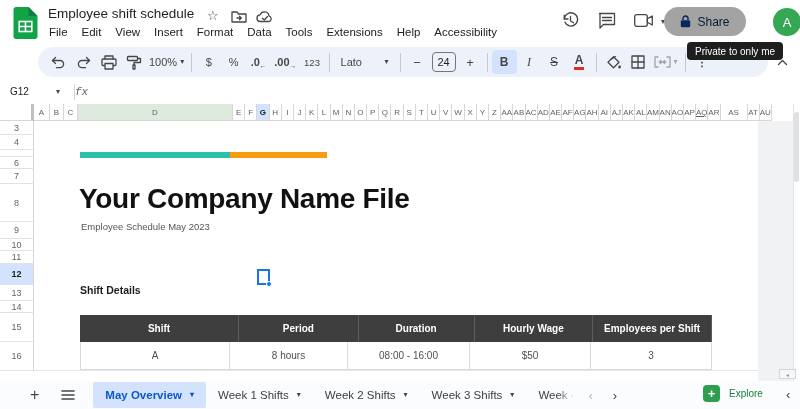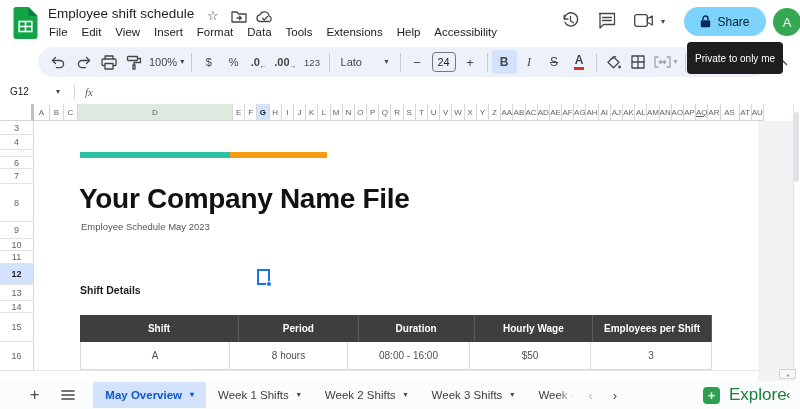--- a/index.html
+++ b/index.html
@@ -9,46 +9,46 @@
   svg { display:block; }
   .ic { stroke:#444746; fill:none; stroke-width:1.3; stroke-linecap:round; stroke-linejoin:round; }
 
   
   #titlebar { left:0; top:0; width:800px; height:46px; background:#fff; }
   #logo { left:13px; top:7px; }
   #doc-title { left:48px; top:6px; font-size:13.5px; color:#1f1f1f; }
   .title-ic { top:8px; color:#444746; font-size:13px; }
   #menubar { left:42px; top:23px; display:flex; }
   .menu-item { font-size:11.5px; color:#202124; padding:3px 7px; border-radius:8px; cursor:default; }
-  #share-btn { left:684px; top:7px; width:82px; height:29px; background:#7dd3fc; border-radius:15px;
+  #share-btn { left:664px; top:7px; width:82px; height:29px; background:#a3a3a3; border-radius:15px;
     display:flex; align-items:center; justify-content:center; gap:6px; }
   #share-btn span { font-size:12px; font-weight:500; color:#001d35; }
   #avatar { left:773px; top:8px; width:28px; height:28px; border-radius:50%; background:#34a853;
     color:#fff; font-size:13px; display:flex; align-items:center; justify-content:center; }
 
   
   #toolbar { left:38px; top:47px; width:730px; height:30px; background:#edf2fa; border-radius:18px;
     display:flex; align-items:center; padding-left:8px; }
   .tbtn { min-width:25px; height:24px; display:flex; align-items:center; justify-content:center;
     border-radius:4px; color:#444746; font-size:11px; padding:0 3px; position:relative; }
   .tdiv { width:1px; height:19px; background:#c6cbd3; margin:0 4px; }
   .caret { font-size:8px; color:#444746; line-height:1; }
   .t-active { background:#d3e3fd; }
   #font-size-box { width:24px; height:20px; border:1px solid #747775; border-radius:4px;
     font-size:11px; color:#1f1f1f; display:flex; align-items:center; justify-content:center; margin:0 2px; }
   .sub-arrow { font-size:7px; position:relative; top:3px; }
   #btn-textcolor .letter { font-size:12px; font-weight:bold; border-bottom:3px solid #d93025; line-height:1.1; padding:0 1px; }
   #collapse-toolbar { left:777px; top:59px; }
-  #tooltip { left:687px; top:42px; height:32px; background:#1e1e1e; color:#fff; font-size:10px;
+  #tooltip { left:687px; top:42px; height:18px; background:#1e1e1e; color:#fff; font-size:10px;
     border-radius:4px; padding:0 8px; display:flex; align-items:center; z-index:60; white-space:nowrap; }
 
   
   #formula-row { left:0; top:79px; width:800px; height:25px; background:#fff; display:flex; align-items:center; }
   #name-box { margin-left:10px; width:46px; font-size:10px; color:#202124; }
-  #fx-label { font-style:italic; font-size:11px; color:#5f6368; font-family:Liberation Serif, serif; margin-left:10px; }
+  #fx-label { font-style:italic; font-size:11px; color:#5f6368; font-family:Liberation Mono, monospace; margin-left:0; }
 
   
   #col-heads { left:34px; top:104px; height:17px; display:flex; }
   .colh { height:17px; border-right:1px solid #d5d7d9; border-bottom:1px solid #d5d7d9; background:#fff;
     font-size:8px; color:#5f6368; display:flex; align-items:center; justify-content:center; overflow:hidden; }
   .colh.green { background:#dfeadf; }
   .colh.sel { background:#d3e3fd; color:#17191b; font-weight:bold; }
   #corner { left:0; top:104px; width:34px; height:17px; background:#fff; border-bottom:1px solid #d5d7d9;
     border-right:3px solid #bdc1c6; }
   #row-heads { left:0; top:121px; width:34px; }
@@ -89,21 +89,21 @@
   .tab.active .caret { color:#0b57d0; }
   .tab.clipped { width:48px; overflow:hidden; padding-right:0; position:relative; }
   .tab.clipped .fade { position:absolute; right:0; top:0; width:16px; height:100%;
     background:linear-gradient(to right, rgba(251,252,253,0), #fbfcfd); }
   .nav-chev { font-size:13px; margin-left:16px; }
   #tab-prev { color:#b5b8bc; margin-left:14px; }
   #tab-next { color:#444746; margin-left:20px; }
   #explore { position:absolute; left:703px; top:385px; display:flex; align-items:center; gap:9px; }
   #explore-icon { width:17px; height:17px; border-radius:4px; background:#2f9e4f; color:#fff;
     font-size:13px; font-weight:700; display:flex; align-items:center; justify-content:center; line-height:1; }
-  #explore-label { font-size:17px; color:#188038; }
+  #explore-label { font-size:10px; color:#188038; }
   #panel-collapse { position:absolute; left:786px; top:387px; font-size:13px; color:#444746; }
 </style>
 </head>
 <body>
 
 <div class="abs" id="titlebar">
   <div class="abs" id="logo">
     <svg width="25" height="32" viewBox="0 0 25 32">
       <path d="M15.5 0H3C1.6 0 .5 1.1.5 2.5v27C.5 30.9 1.6 32 3 32h19c1.4 0 2.5-1.1 2.5-2.5V9z" fill="#12a347"></path>
       <path d="M15.5 0v9h9z" fill="#0c8043"></path>
@@ -306,21 +306,21 @@
     <div class="colh" style="width: 12.19px;">AI</div>
     <div class="colh" style="width: 12.19px;">AJ</div>
     <div class="colh" style="width: 12.19px;">AK</div>
     <div class="colh" style="width: 12.19px;">AL</div>
     <div class="colh" style="width: 12.19px;">AM</div>
     <div class="colh" style="width: 12.19px;">AN</div>
     <div class="colh" style="width: 12.19px; text-align: right;">AO</div>
     <div class="colh" style="width: 12.19px;">AP</div>
     <div class="colh" style="width: 12.19px; text-decoration: underline;">AQ</div>
     <div class="colh" style="width: 12.19px;">AR</div>
-    <div class="colh" style="width: 19px;">AS</div>
+    <div class="colh" style="width: 27px;">AS</div>
     <div class="colh" style="width: 12.19px;">AT</div>
     <div class="colh" style="width: 12.19px;">AU</div>
   </div>
 <div class="abs" id="row-heads">
     <div class="rowh" style="height: 14px;">3</div>
     <div class="rowh" style="height: 15px;">4</div>
     <div class="rowh" style="height: 7px;"></div>
     <div class="rowh" style="height: 12px;">6</div>
     <div class="rowh" style="height: 15px;">7</div>
     <div class="rowh" style="height: 38px;">8</div>

